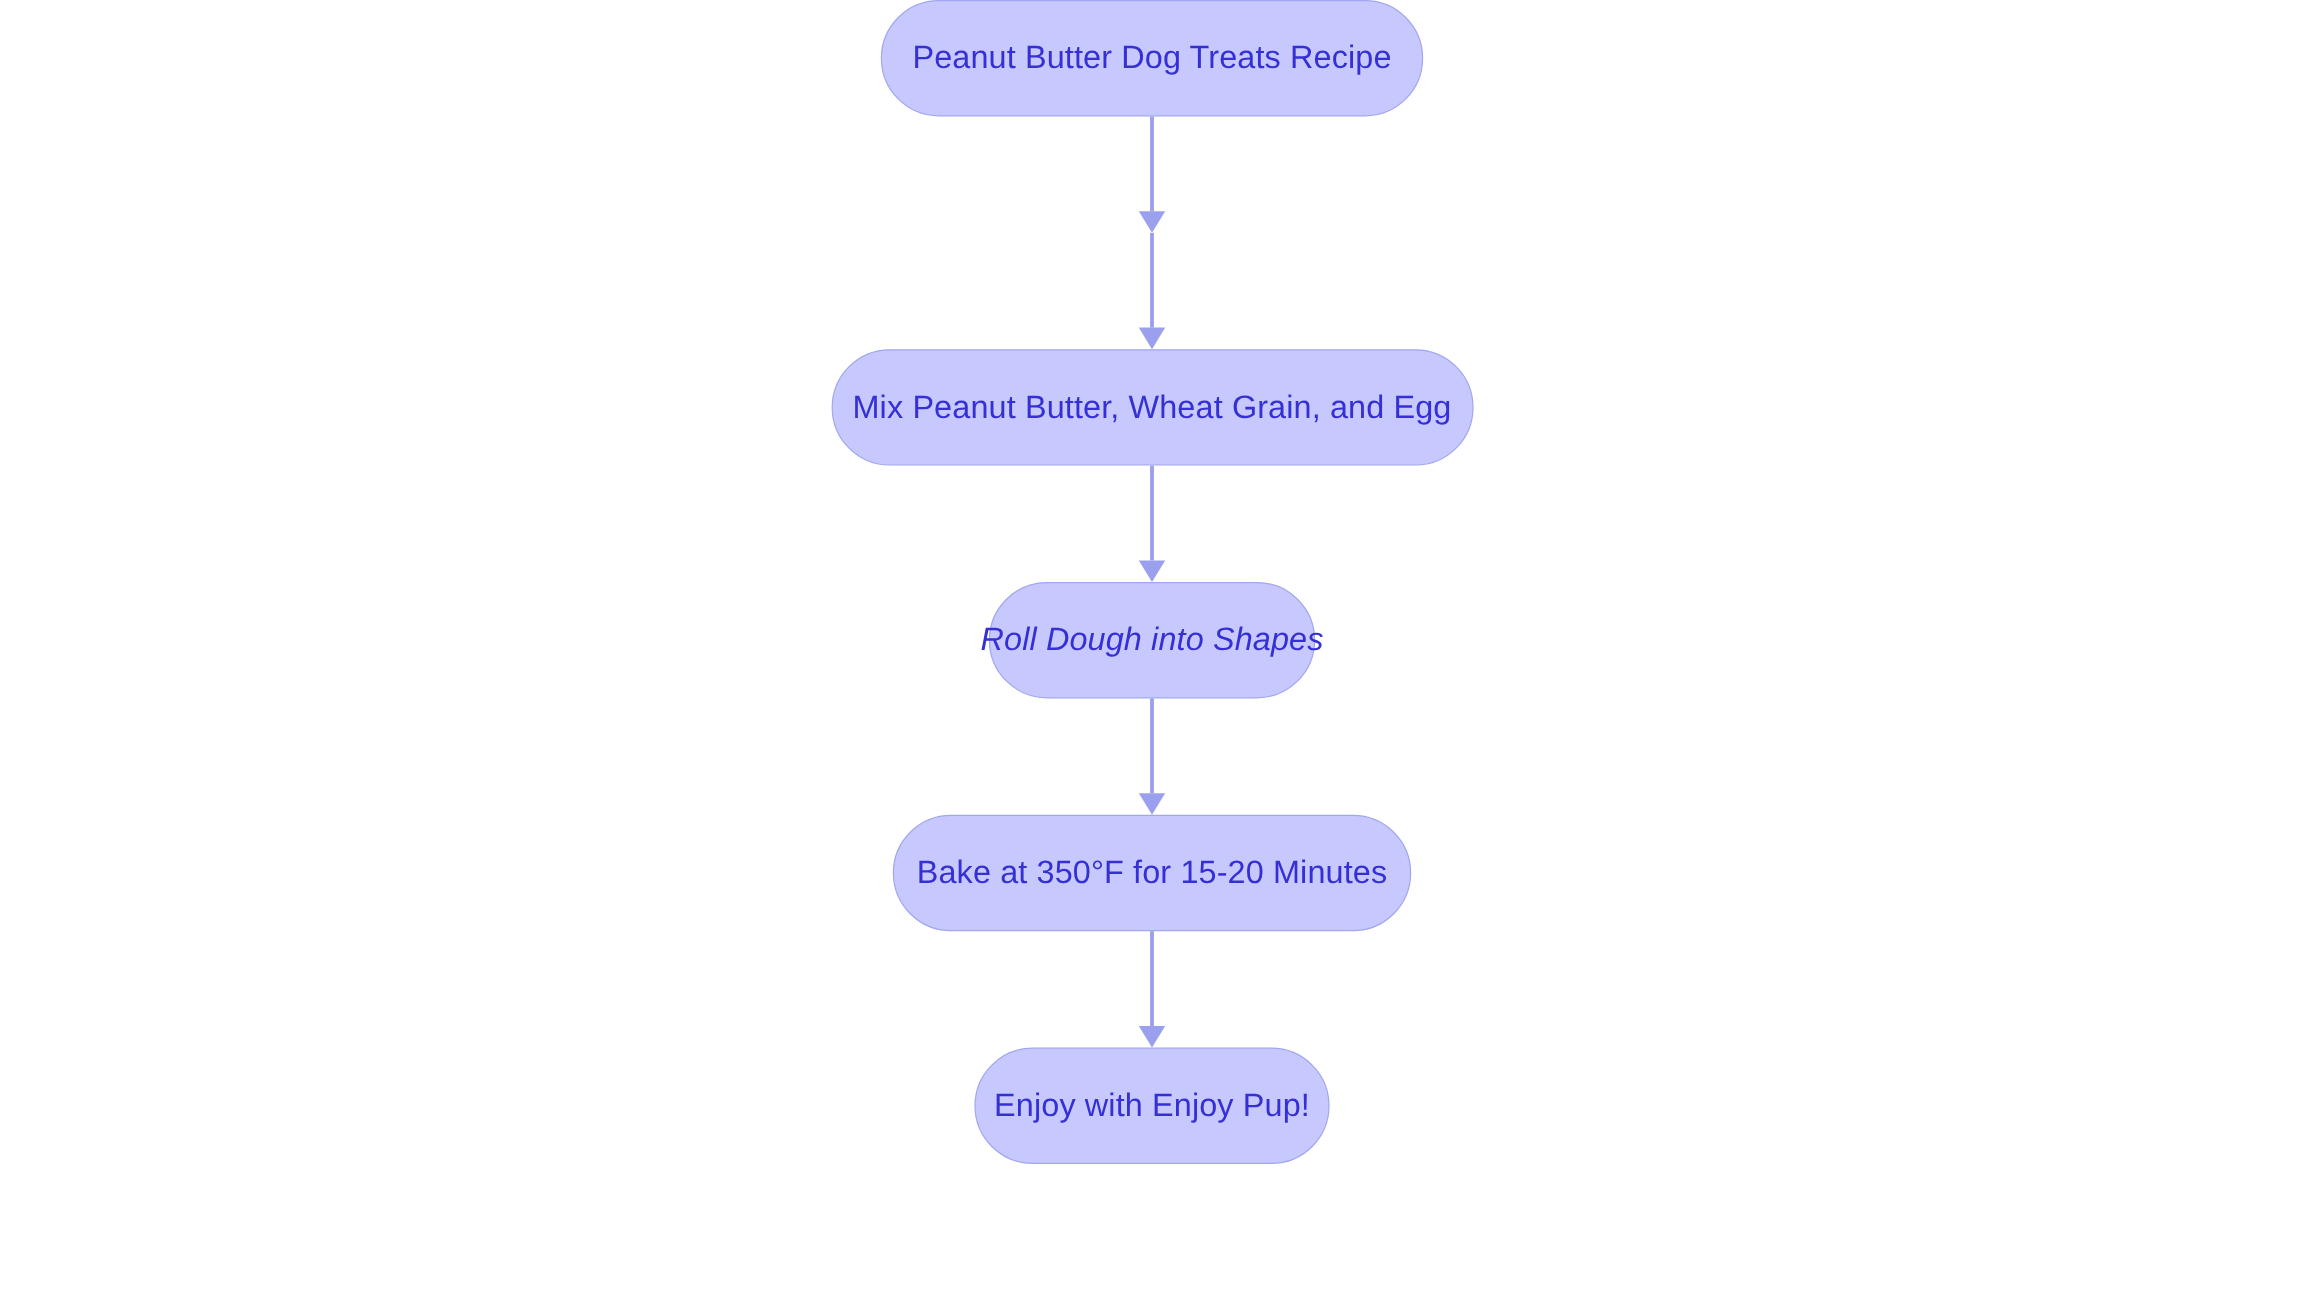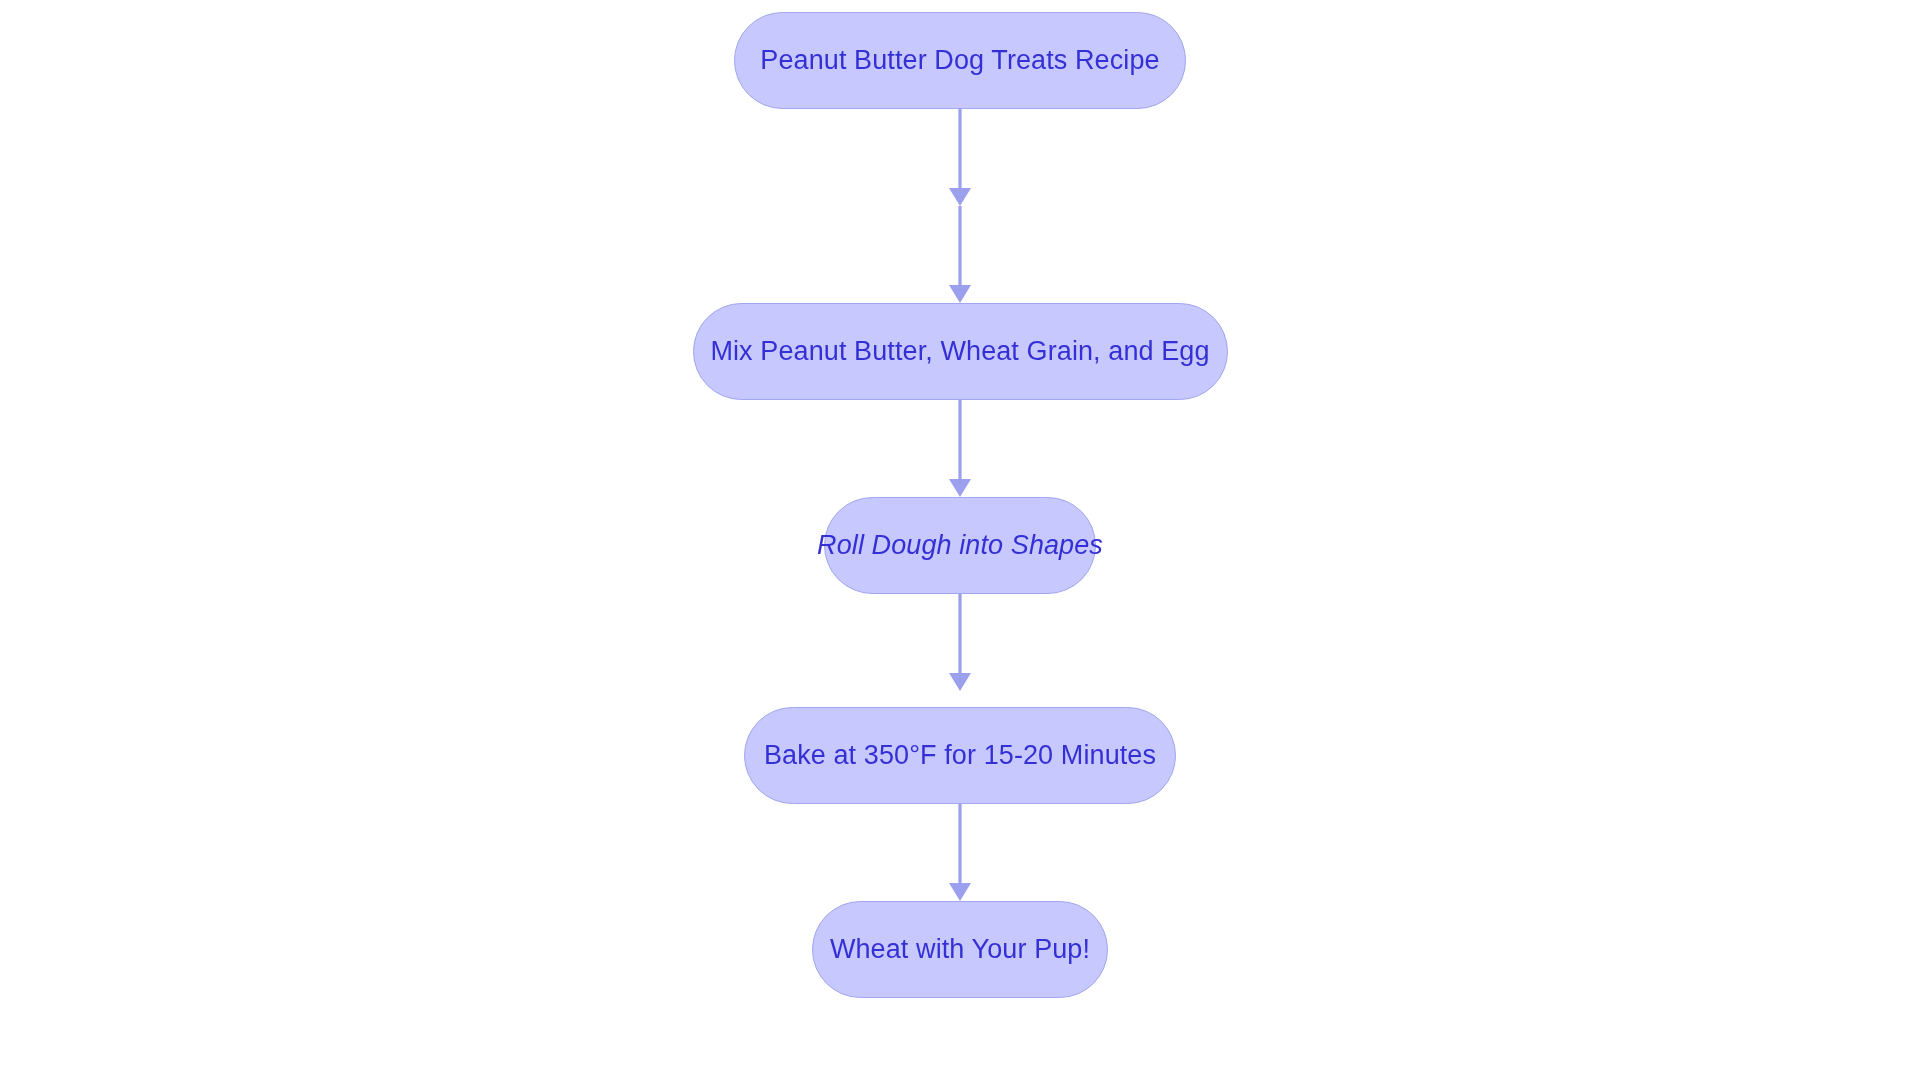--- a/index.html
+++ b/index.html
@@ -24,21 +24,20 @@
   .flow-column {
     position: absolute;
     left: 0;
     top: 0;
     width: 1920px;
     height: 1083px;
     display: flex;
     flex-direction: column;
     align-items: center;
     justify-content: flex-start;
-    padding-top: 12px;
     box-sizing: border-box;
     text-align: right;
   }
 
   .node {
     box-sizing: border-box;
     height: 97px;
     background: #c7c8fd;
     border: 1.6px solid #a0a6ef;
     border-radius: 49px;
@@ -71,21 +70,21 @@
     width: 24px;
     height: 97px;
     overflow: visible;
   }
 
   
   .node-w1 { width: 452px; }
   .node-w2 { width: 292px; }
   .node-w3 { width: 535px; }
   .node-w4 { width: 272px; font-style: italic; }
-  .node-w5 { width: 432px; margin-top: 16px; }
+  .node-w5 { width: 432px; }
   .node-w6 { width: 296px; }
 </style>
 </head>
 <body>
 
 <div id="flowchart-canvas">
   <div class="flow-column">
 
     <div class="node node-w1">
       <span class="node-label">Peanut Butter Dog Treats Recipe</span>
@@ -133,17 +132,17 @@
     </div>
 
     <div class="connector">
       <svg viewBox="0 0 24 97" xmlns="http://www.w3.org/2000/svg" aria-hidden="true">
         <line x1="12" y1="0" x2="12" y2="79" stroke="#9aa0ee" stroke-width="3.2"></line>
         <polygon points="1,79 23,79 12,97" fill="#9aa0ee"></polygon>
       </svg>
     </div>
 
     <div class="node node-w6">
-      <span class="node-label">Wheat with Your Pup!</span>
+      <span class="node-label">Enjoy with Enjoy Pup!</span>
     </div>
 
   </div>
 </div>
 
 </body></html>

